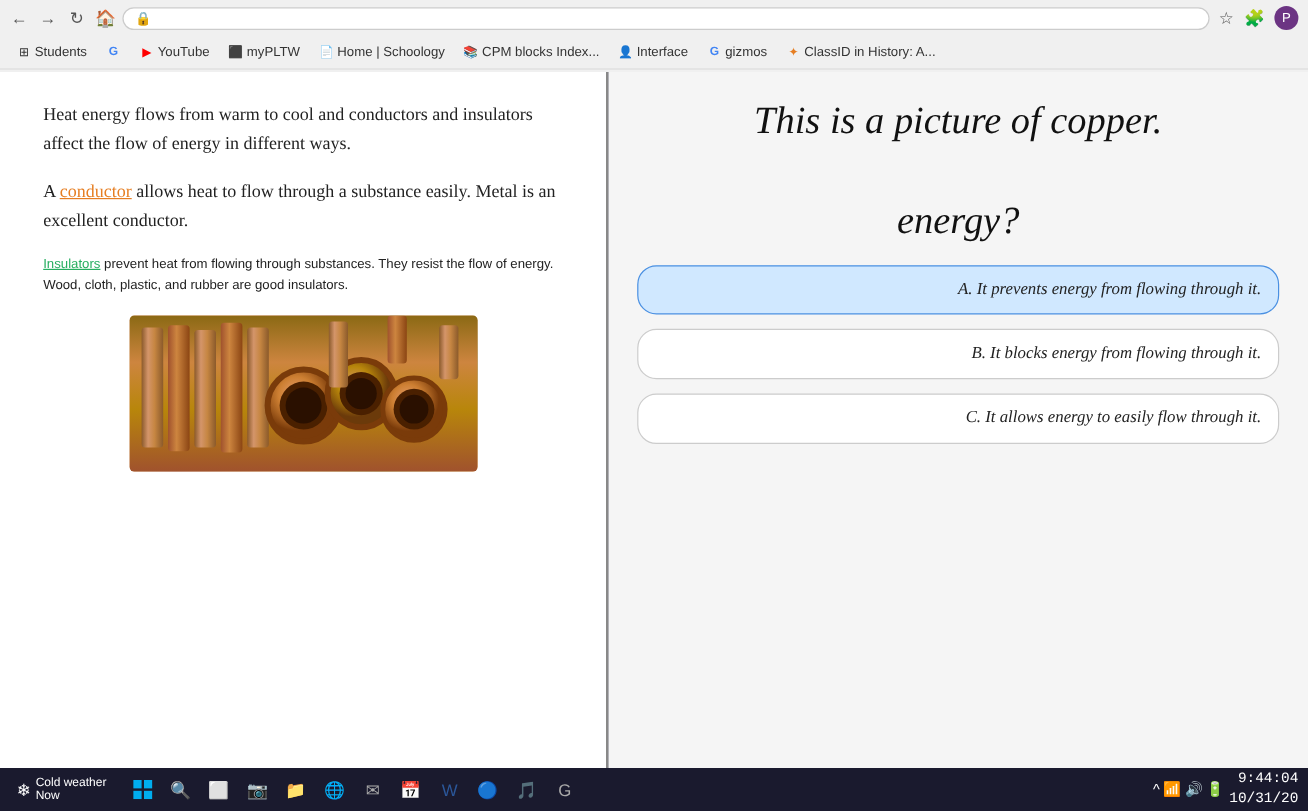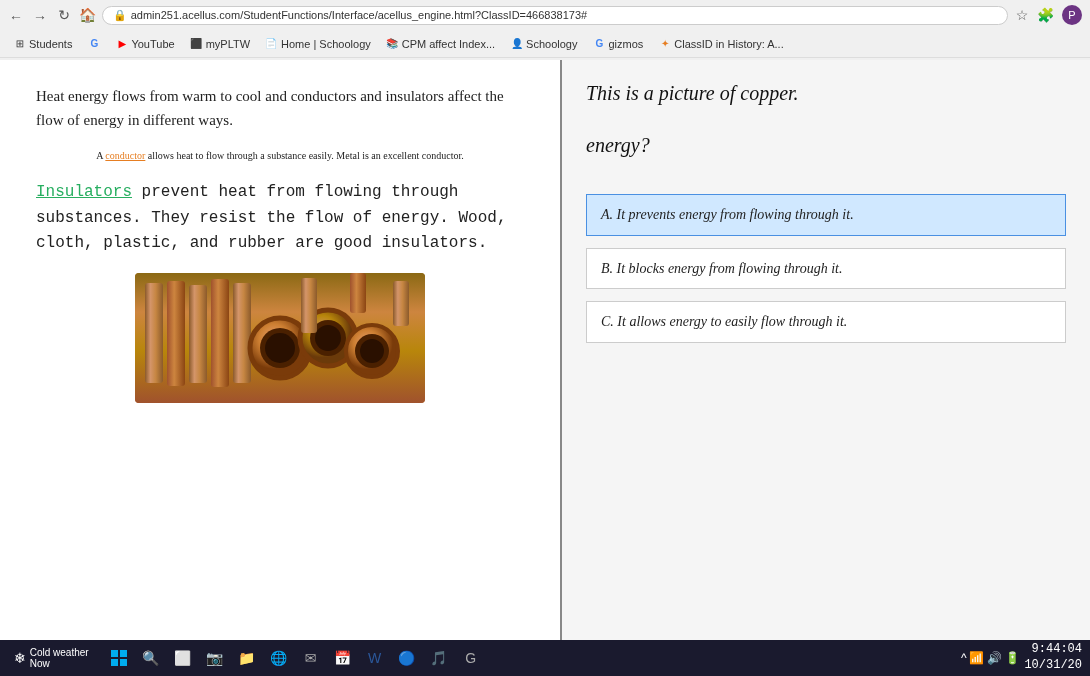--- a/index.html
+++ b/index.html
@@ -83,55 +83,54 @@
 
     
     .main-content {
       display: flex;
       height: calc(676px - 60px - 36px);
       background: #2a2a3e;
     }
 
     
     .left-panel {
-      width: 560px;
+      width: 505px;
       background: white;
       padding: 24px 36px 20px 36px;
       display: flex;
       flex-direction: column;
       gap: 16px;
       overflow: hidden;
-      align-items: center;
     }
 
     .intro-text {
       font-size: 15px;
       color: #222;
       line-height: 1.6;
       font-family: Georgia, serif;
     }
 
     .conductor-section {
-      font-size: 10px;
+      font-size: 15px;
       color: #222;
       line-height: 1.6;
       font-family: Georgia, serif;
     }
 
     .conductor-word {
       color: #e67e22;
       text-decoration: underline;
       font-weight: normal;
     }
 
     .insulator-section {
-      font-size: 16px;
+      font-size: 11px;
       color: #222;
       line-height: 1.6;
-      font-family: Liberation Mono, monospace;
+      font-family: Liberation Sans, sans-serif;
     }
 
     .insulator-word {
       color: #27ae60;
       text-decoration: underline;
       font-weight: normal;
     }
 
     .copper-image {
       width: 290px;
@@ -155,39 +154,41 @@
     .right-panel {
       flex: 1;
       background: #f5f5f5;
       padding: 20px 24px;
       display: flex;
       flex-direction: column;
       gap: 12px;
     }
 
     .question-title {
-      font-size: 20px;
+      font-size: 32px;
       font-style: italic;
       color: #111;
+      text-align: center;
       line-height: 1.3;
       font-family: Georgia, serif;
-      margin-bottom: 24px;
+      margin-bottom: 4px;
     }
 
     .answer-option {
       background: white;
       border: 1px solid #ccc;
-      border-radius: 0;
+      border-radius: 16px;
       padding: 10px 14px;
       font-size: 14px;
       font-style: italic;
       color: #222;
       cursor: pointer;
       font-family: Georgia, serif;
       line-height: 1.4;
+      text-align: right;
     }
 
     .answer-option.selected {
       background: #d0e8ff;
       border-color: #4a90e2;
     }
 
     
     .taskbar {
       height: 36px;
@@ -282,21 +283,20 @@
 <div class="browser-chrome">
   <div class="address-bar">
     <div class="nav-icons">
       <div class="nav-icon">←</div>
       <div class="nav-icon">→</div>
       <div class="nav-icon">↻</div>
       <div class="nav-icon">🏠</div>
     </div>
     <div class="address-bar-url">
       <span>🔒</span>
-      <span>admin251.acellus.com/StudentFunctions/Interface/acellus_engine.html?ClassID=466838173#</span>
     </div>
     <div class="nav-icons">
       <div class="nav-icon">☆</div>
       <div class="nav-icon">🧩</div>
       <div class="nav-icon" style="background:#6c3483;color:white;border-radius:50%;width:20px;height:20px;font-size:11px;display:flex;align-items:center;justify-content:center;">P</div>
     </div>
   </div>
   <div class="bookmarks-bar">
     <div class="bookmark-item">
       <span class="bm-icon">⊞</span>
@@ -312,25 +312,25 @@
     <div class="bookmark-item">
       <span class="bm-icon">⬛</span>
       <span>myPLTW</span>
     </div>
     <div class="bookmark-item">
       <span class="bm-icon">📄</span>
       <span>Home | Schoology</span>
     </div>
     <div class="bookmark-item">
       <span class="bm-icon">📚</span>
-      <span>CPM affect Index...</span>
+      <span>CPM blocks Index...</span>
     </div>
     <div class="bookmark-item">
       <span class="bm-icon">👤</span>
-      <span>Schoology</span>
+      <span>Interface</span>
     </div>
     <div class="bookmark-item">
       <span class="bm-icon" style="color:#4285f4;font-weight:bold;">G</span>
       <span>gizmos</span>
     </div>
     <div class="bookmark-item">
       <span class="bm-icon" style="color:#e67e22;">✦</span>
       <span>ClassID in History: A...</span>
     </div>
   </div>

